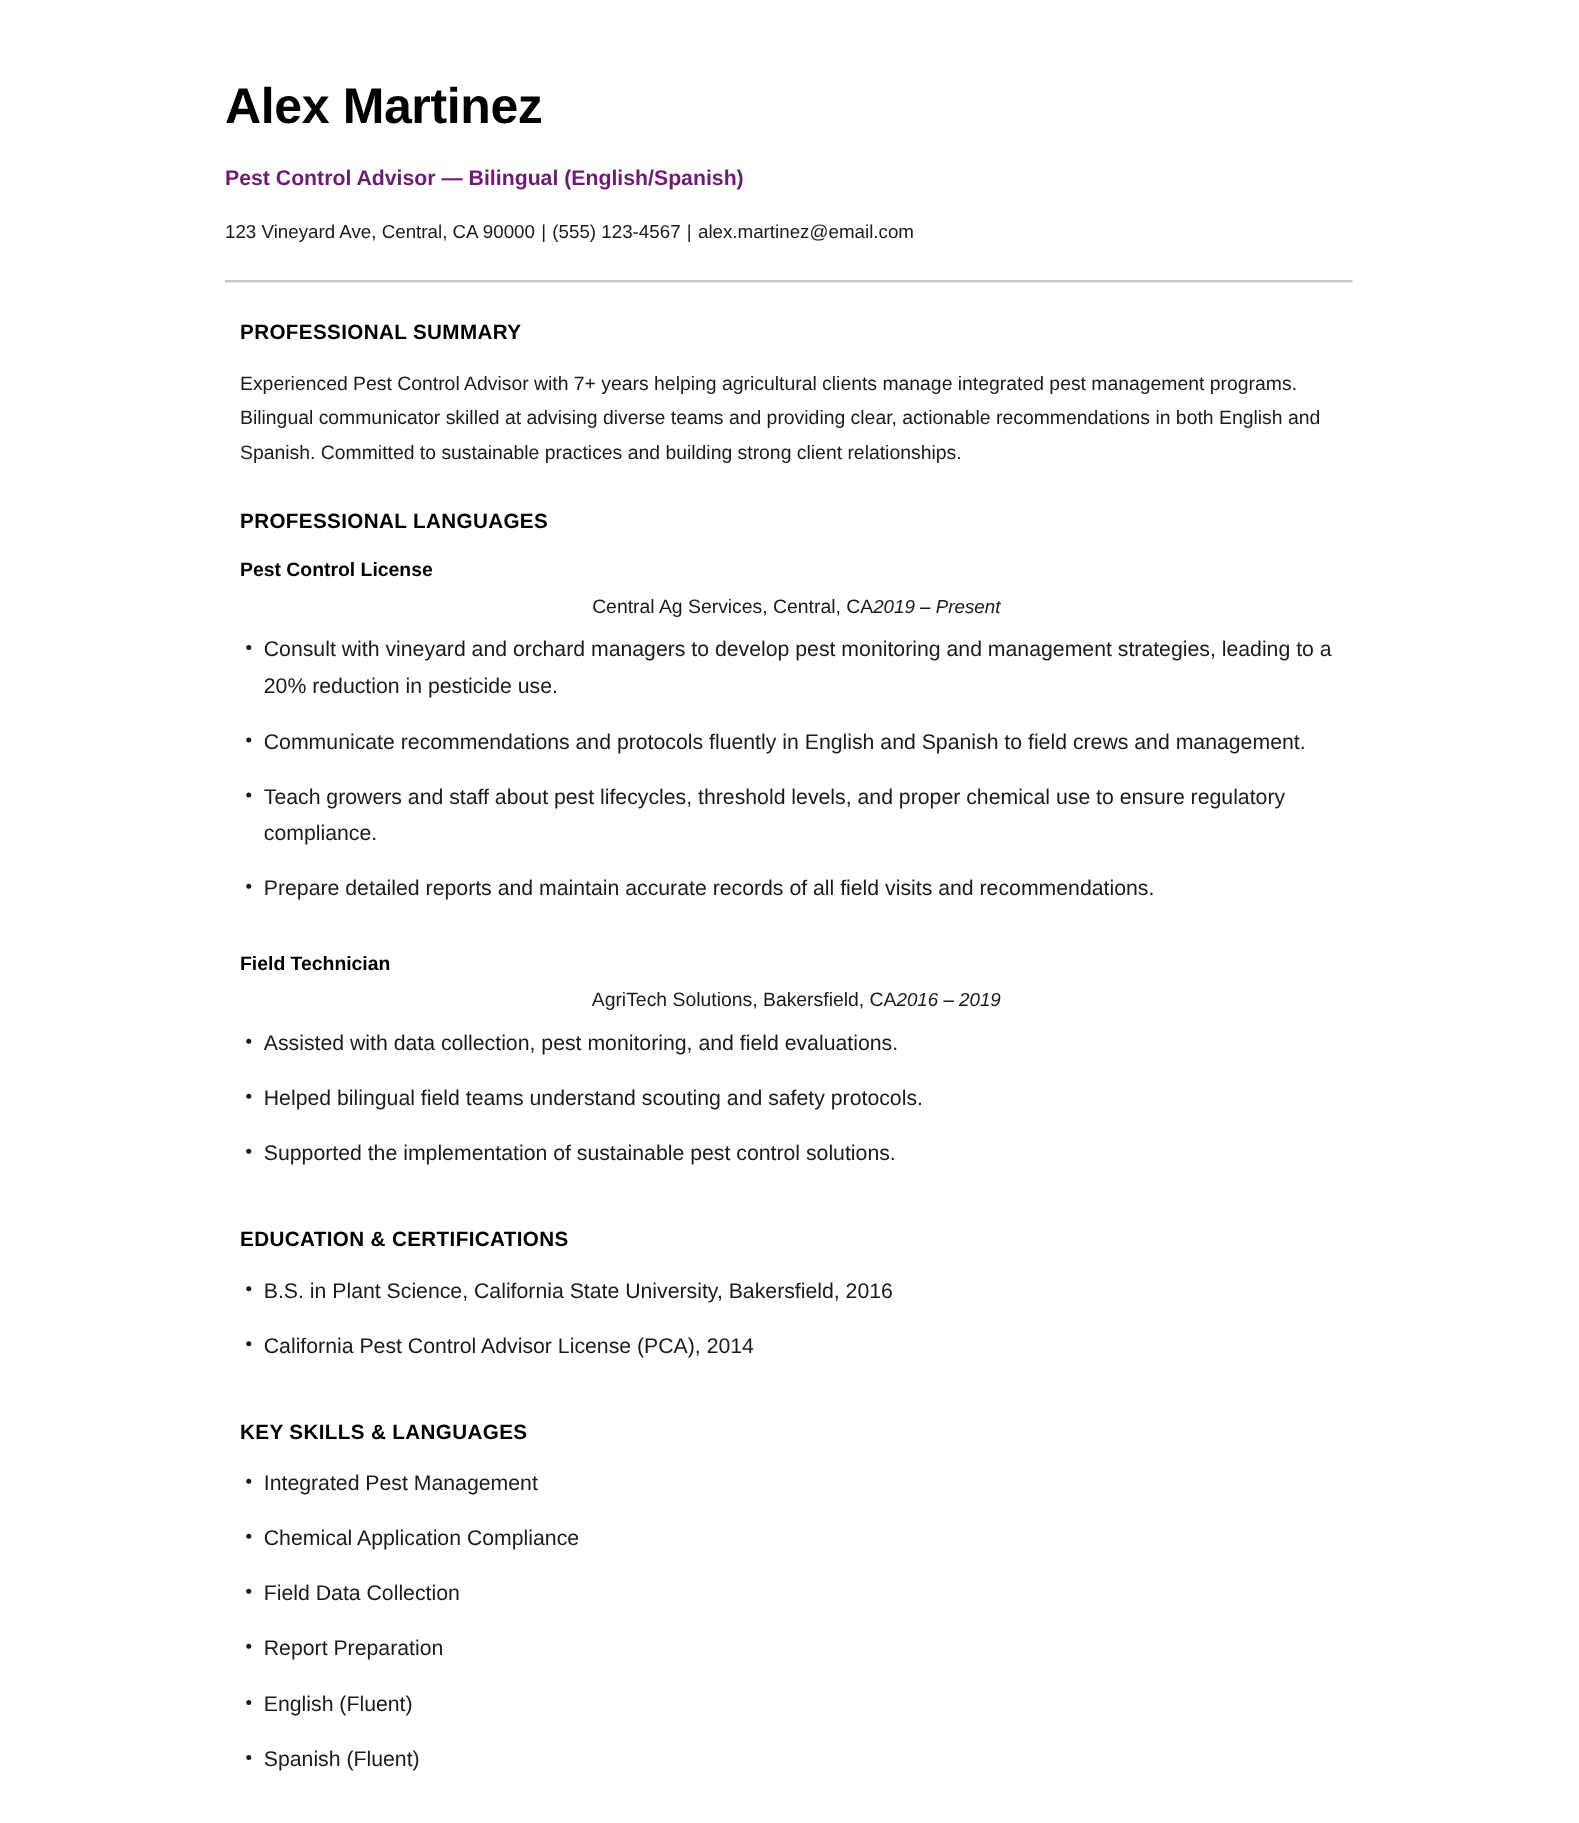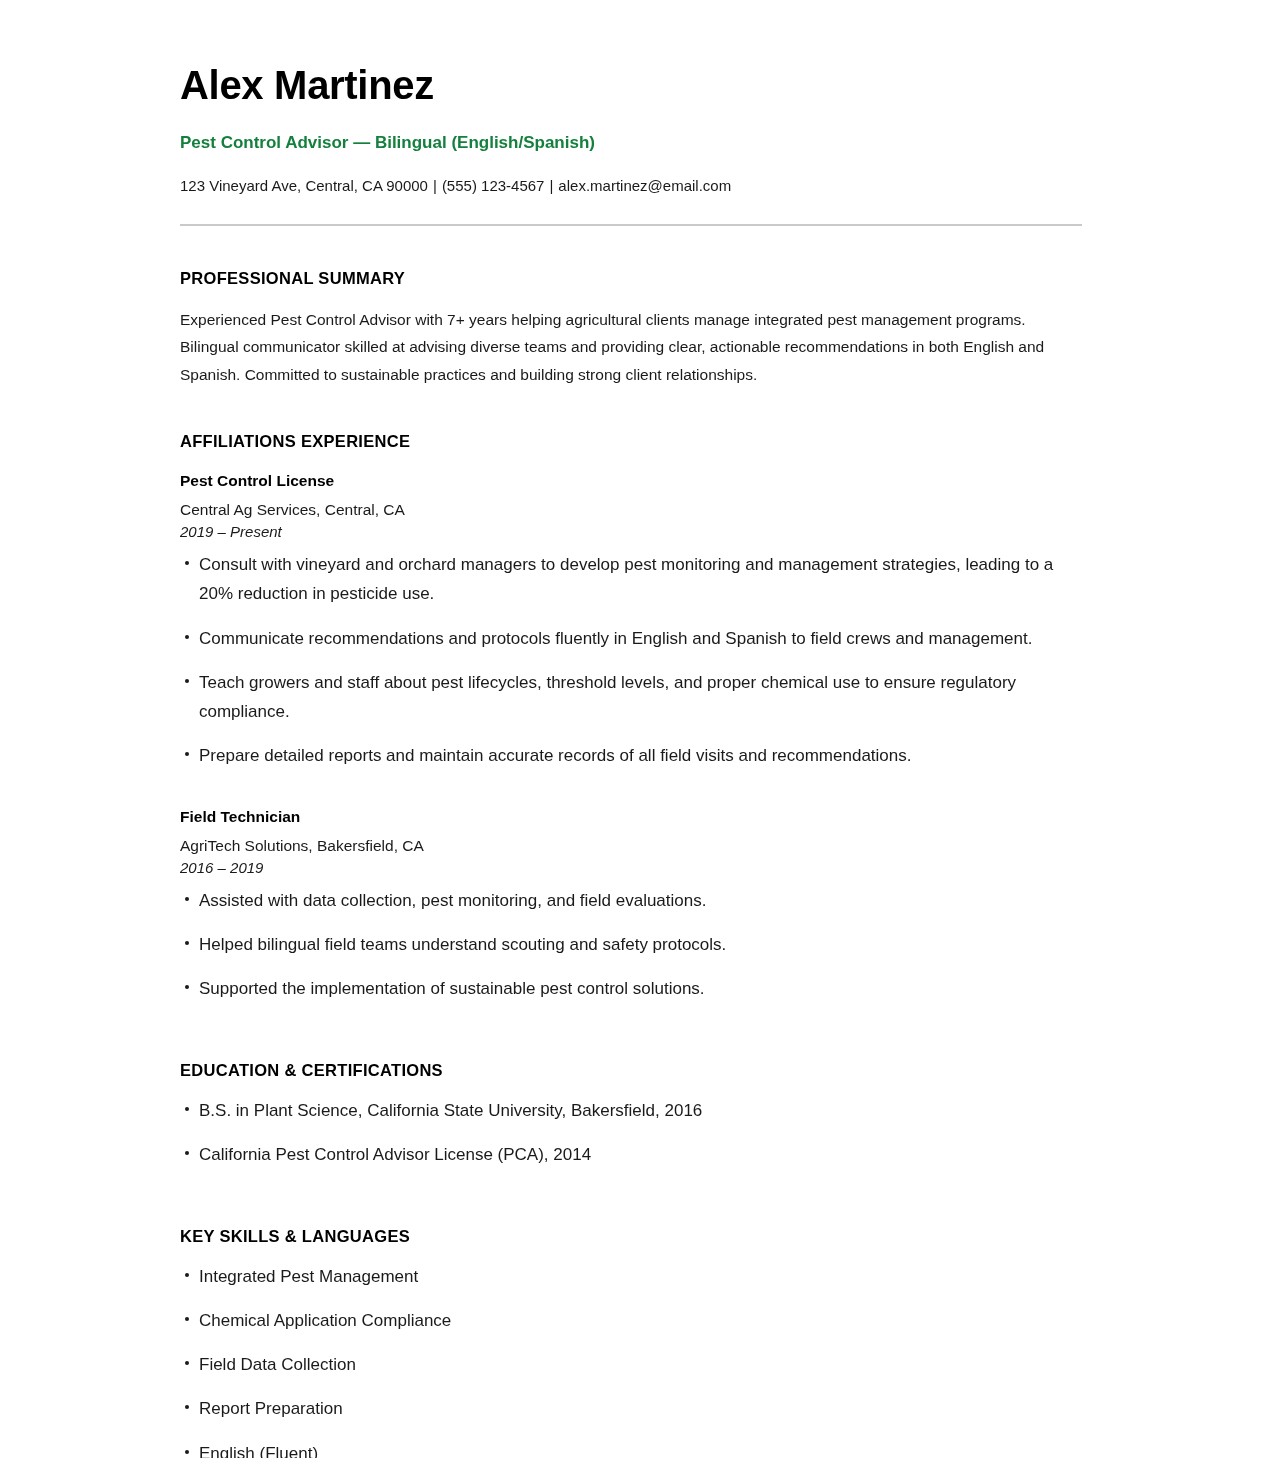--- a/index.html
+++ b/index.html
@@ -38,21 +38,21 @@
     font-weight: bold;
     letter-spacing: -0.3px;
     color: #000000;
   }
   .tagline {
     margin: 0;
     padding-top: 24px;
     font-size: 17px;
     font-weight: bold;
     line-height: 1.3;
-    color: #15803d;
+    color: #701a75;
   }
   .contact {
     margin: 0;
     padding-top: 22px;
     font-size: 15px;
     line-height: 1.35;
     color: #1a1a1a;
   }
   .contact .sep {
     padding: 0 5px;
@@ -61,21 +61,22 @@
   .rule {
     margin: 0;
     margin-top: 28px;
     border: 0;
     border-top: 2px solid #c9c9c9;
     width: 902px;
   }
 
   
   .section {
-    padding-top: 42px;
+    padding-top: 30px;
+    margin-left: 12px;
   }
   .section-title {
     margin: 0;
     font-size: 16.5px;
     font-weight: bold;
     letter-spacing: 0.3px;
     color: #000000;
     line-height: 1.3;
   }
   .summary-text {
@@ -96,23 +97,22 @@
   .job-title {
     margin: 0;
     font-size: 15.5px;
     font-weight: bold;
     color: #000000;
     line-height: 1.45;
   }
   .job-meta {
     display: flex;
     align-items: baseline;
-    justify-content: flex-start;
+    justify-content: center;
     padding-top: 7px;
-    flex-direction: column;
   }
   .job-company {
     font-size: 15.5px;
     color: #1a1a1a;
     line-height: 1.4;
   }
   .job-dates {
     font-size: 15px;
     font-style: italic;
     color: #1a1a1a;
@@ -169,21 +169,21 @@
       </p>
       <hr class="rule">
     </div>
 
     <div class="section">
       <h3 class="section-title">PROFESSIONAL SUMMARY</h3>
       <p class="summary-text">Experienced Pest Control Advisor with 7+ years helping agricultural clients manage integrated pest management programs. Bilingual communicator skilled at advising diverse teams and providing clear, actionable recommendations in both English and Spanish. Committed to sustainable practices and building strong client relationships.</p>
     </div>
 
     <div class="section">
-      <h3 class="section-title">AFFILIATIONS EXPERIENCE</h3>
+      <h3 class="section-title">PROFESSIONAL LANGUAGES</h3>
 
       <div class="job">
         <div class="job-title">Pest Control License</div>
         <div class="job-meta">
           <span class="job-company">Central Ag Services, Central, CA</span>
           <span class="job-dates">2019 – Present</span>
         </div>
         <ul class="bullets wide">
           <li>Consult with vineyard and orchard managers to develop pest monitoring and management strategies, leading to a 20% reduction in pesticide use.</li>
           <li>Communicate recommendations and protocols fluently in English and Spanish to field crews and management.</li>

